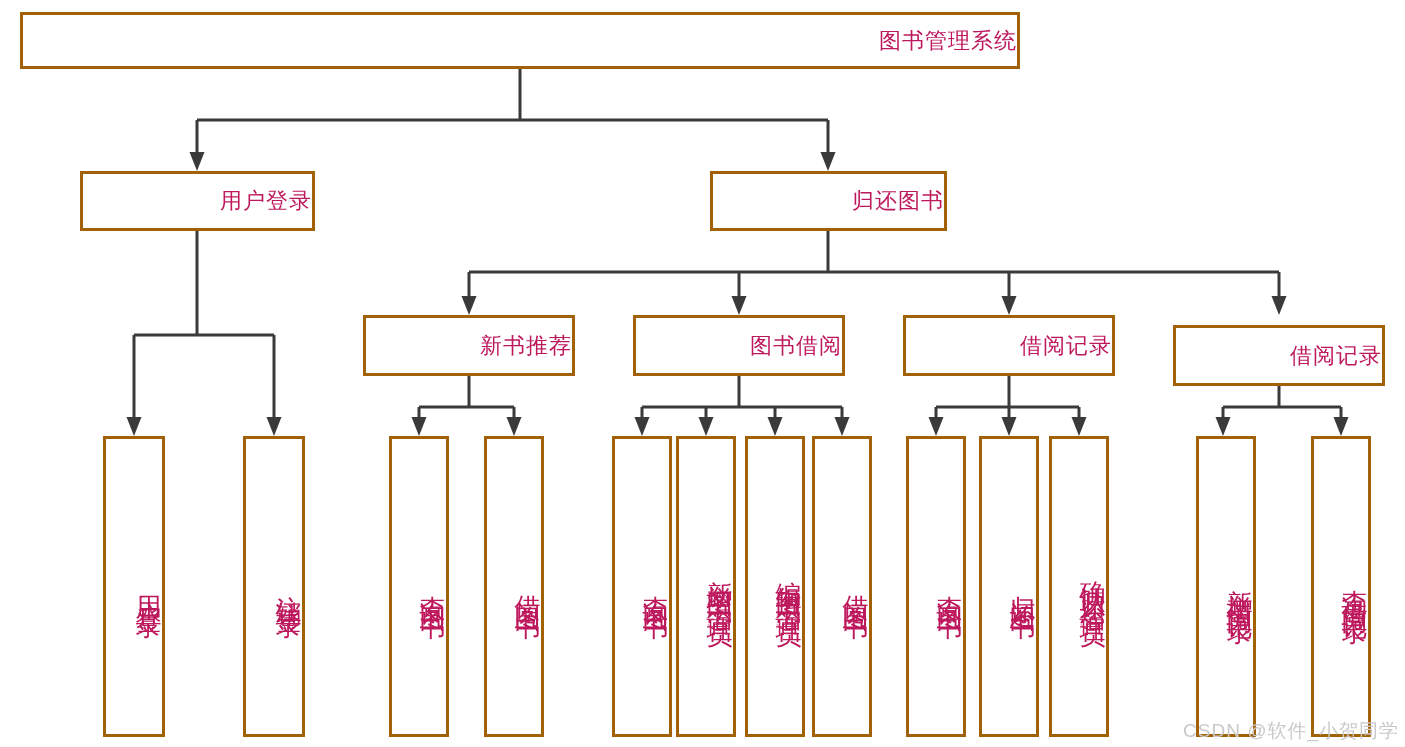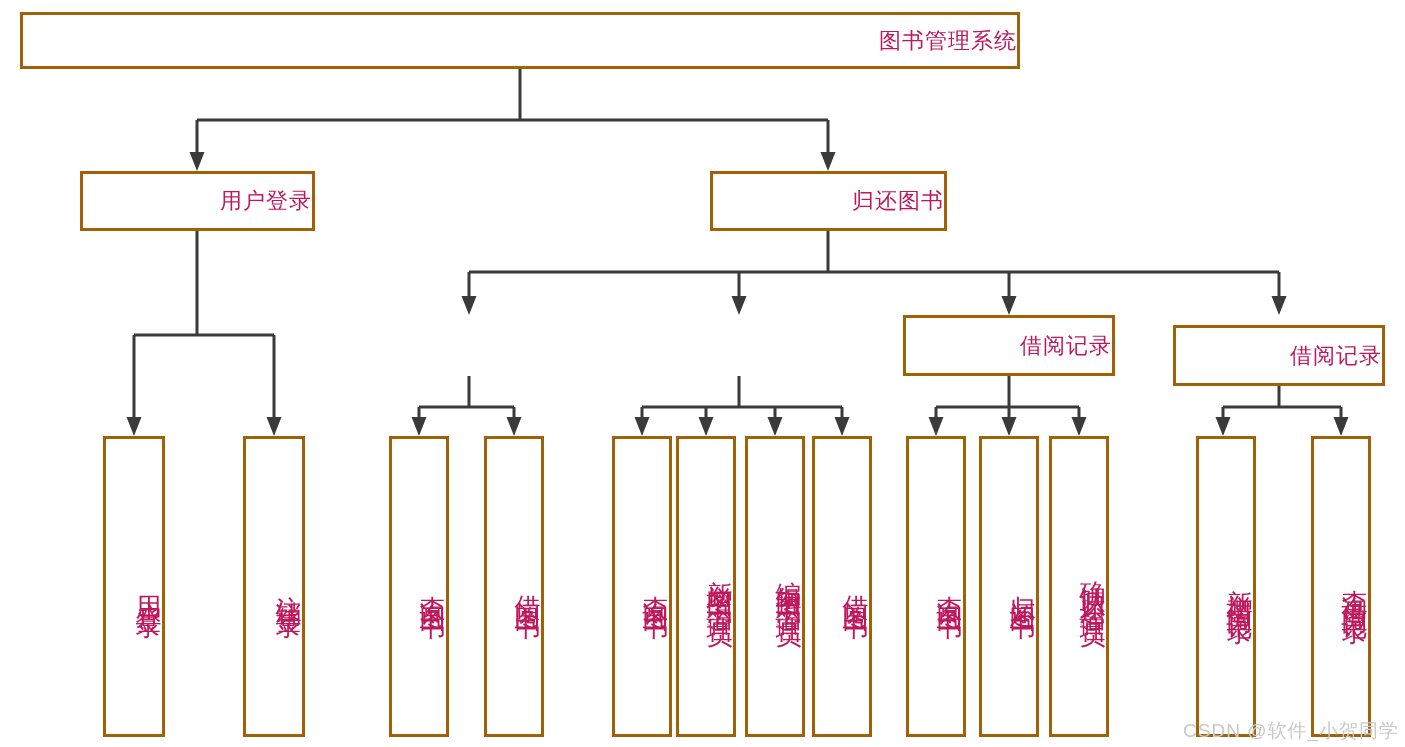--- a/index.html
+++ b/index.html
@@ -125,20 +125,26 @@
     <span>图书管理系统</span>
   </div>
 
   <div class="node node-h" style="left:80px;top:171px;width:235px;height:60px">
     <span>用户登录</span>
   </div>
   <div class="node node-h" style="left:710px;top:171px;width:237px;height:60px">
     <span>归还图书</span>
   </div>
 
+  <div class="node node-h" style="left:363px;top:315px;width:212px;height:61px">
+    <span>新书推荐</span>
+  </div>
+  <div class="node node-h" style="left:633px;top:315px;width:212px;height:61px">
+    <span>图书借阅</span>
+  </div>
   <div class="node node-h" style="left:903px;top:315px;width:212px;height:61px">
     <span>借阅记录</span>
   </div>
   <div class="node node-h" style="left:1173px;top:325px;width:212px;height:61px">
     <span>借阅记录</span>
   </div>
 
   <div class="node node-v" style="left:103px;top:436px;width:62px;height:301px">
     <span class="vtext">用户登录</span>
   </div>

